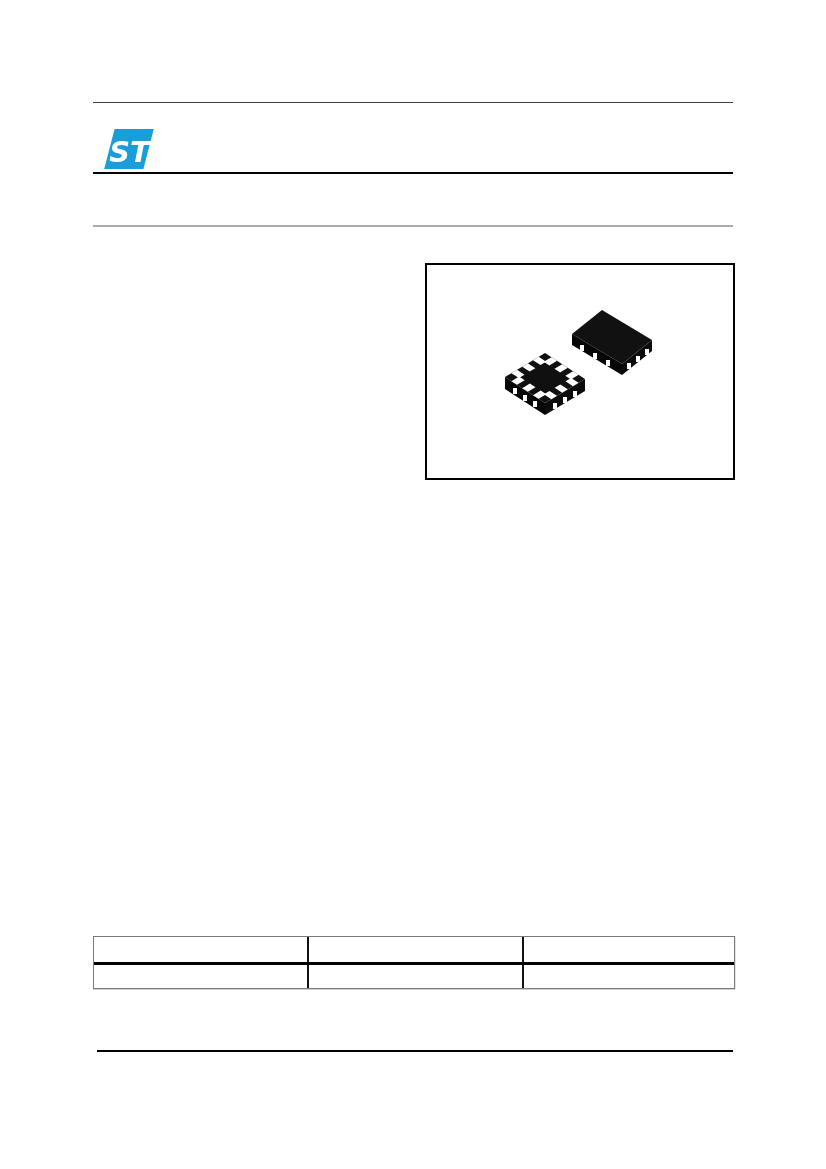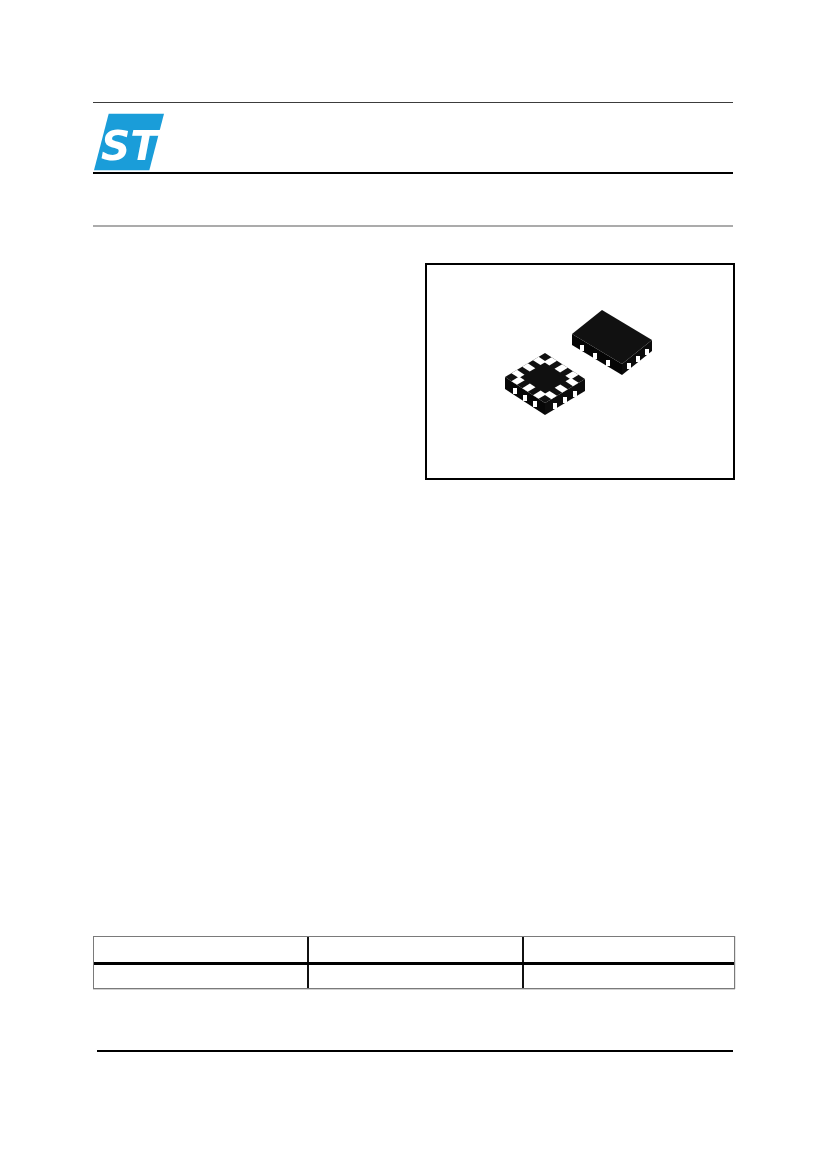--- a/index.html
+++ b/index.html
@@ -9,21 +9,21 @@
     background:#ffffff;
     overflow:hidden;
     font-family:"Liberation Sans", sans-serif;
   }
   .rule{position:absolute;}
   .rule-top{left:93px;top:102px;width:640px;height:1px;background:#3c3c3c;}
   .rule-header{left:93px;top:172px;width:640px;height:2px;background:#000000;}
   .rule-sub{left:93px;top:225px;width:640px;height:2px;background:#ababab;}
   .rule-footer{left:97px;top:1050px;width:636px;height:2px;background:#000000;}
 
-  .logo{position:absolute;left:94px;top:113px;width:70px;height:58px;}
+  .logo{position:absolute;left:94px;top:129px;width:70px;height:40px;}
   .logo svg{display:block;width:100%;height:100%;}
   .logo-text{
     font-family:"DejaVu Sans", sans-serif;
     font-weight:bold;font-style:italic;
     font-size:72px;fill:#ffffff;
   }
 
   .photo-box{
     position:absolute;left:425px;top:263px;width:310px;height:217px;
     border:2px solid #000000;box-sizing:border-box;background:#ffffff;

